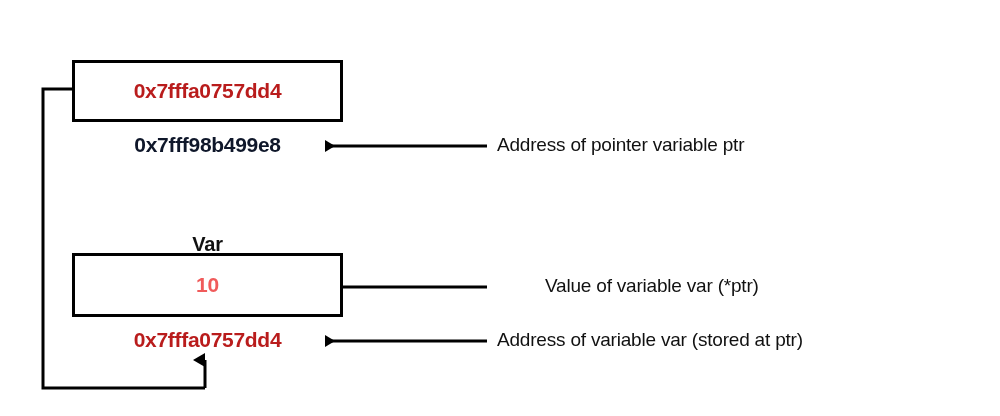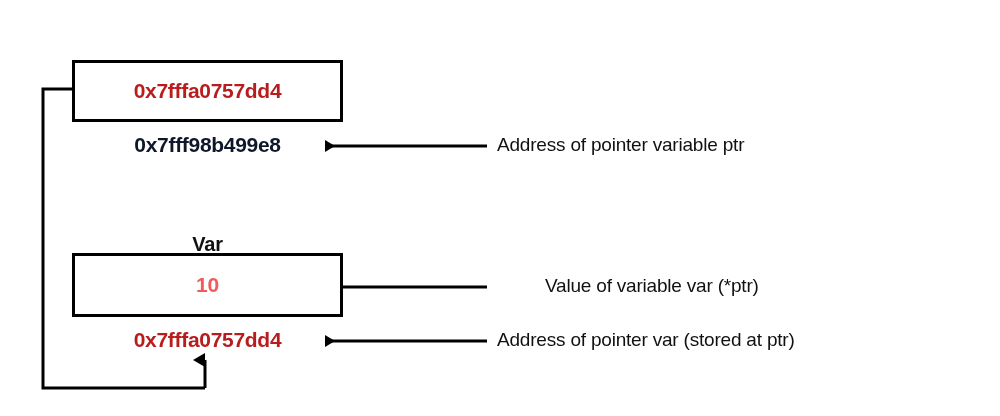--- a/index.html
+++ b/index.html
@@ -107,15 +107,15 @@
   <div class="membox" style="left:72px; top:253px; width:271px; height:64px;">
     <span class="cell-text red">10</span>
   </div>
 
   <div class="addr-text green" style="left:72px; top:328px; width:271px;">0x7fffa0757dd4</div>
 
   <div class="side-label" style="left:497px; top:134px;">Address of pointer variable ptr</div>
 
   <div class="side-label" style="left:497px; top:275px;margin-left:48px;">Value of variable var (*ptr)</div>
 
-  <div class="side-label" style="left:497px; top:329px;">Address of pointer var (stored at ptr)</div>
+  <div class="side-label" style="left:497px; top:329px;">Address of variable var (stored at ptr)</div>
 
 </div>
 
 </body></html>

